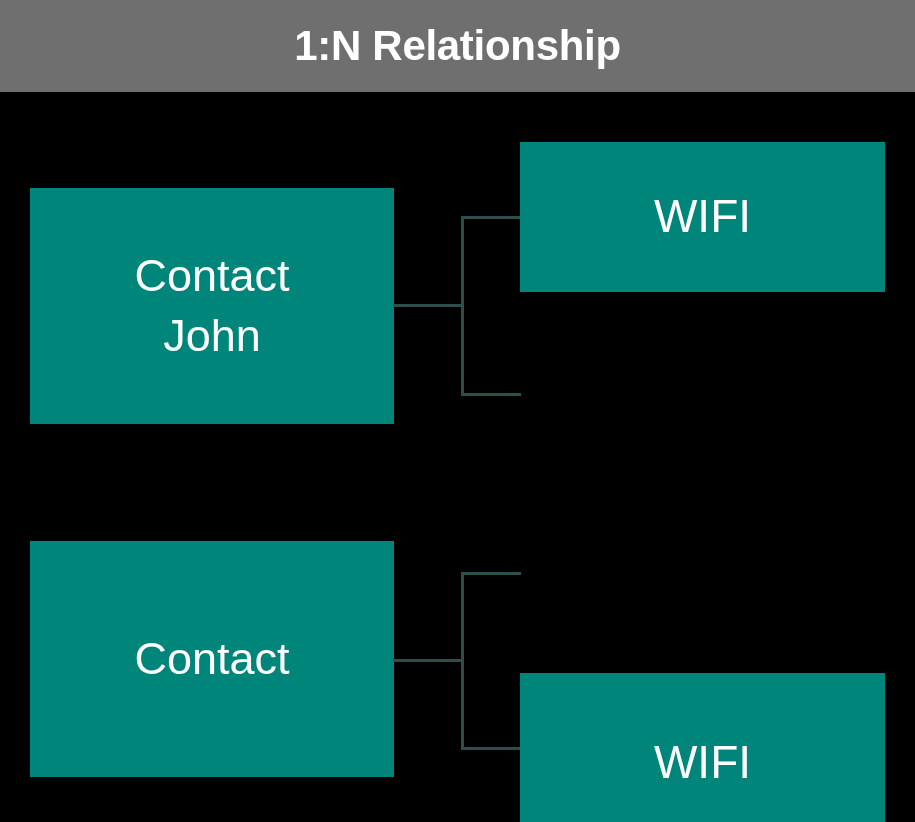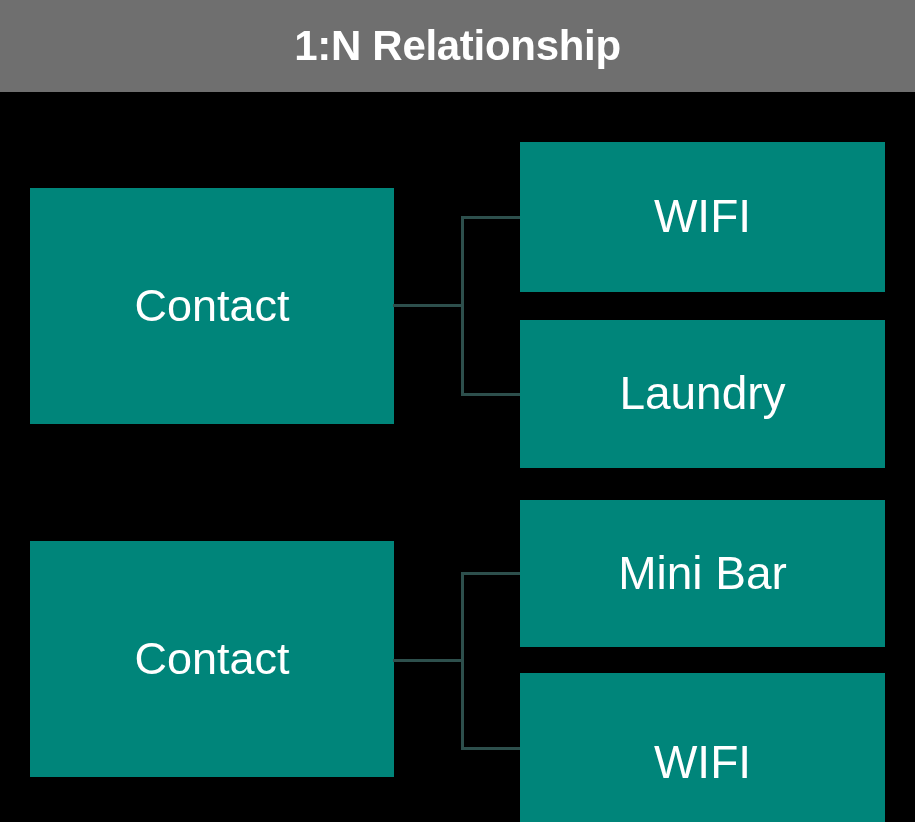--- a/index.html
+++ b/index.html
@@ -95,48 +95,43 @@
 
 <div id="stage">
 
   <div class="banner">
     <span class="banner-title">1:N Relationship</span>
   </div>
 
   <div class="node parent" id="node-contact-john">
     <div>
       <span class="label">Contact</span>
+      <span class="label">John</span>
     </div>
   </div>
 
   <div class="conn h" id="c1-stem"></div>
   <div class="conn v" id="c1-trunk"></div>
   <div class="conn h" id="c1-b1"></div>
   <div class="conn h" id="c1-b2"></div>
 
   <div class="node child" id="node-wifi-1">
     <span class="label">WIFI</span>
   </div>
 
-  <div class="node child" id="node-laundry">
-    <span class="label">Laundry</span>
-  </div>
 
   <div class="node parent" id="node-contact-mary">
     <div>
       <span class="label">Contact</span>
     </div>
   </div>
 
   <div class="conn h" id="c2-stem"></div>
   <div class="conn v" id="c2-trunk"></div>
   <div class="conn h" id="c2-b1"></div>
   <div class="conn h" id="c2-b2"></div>
 
-  <div class="node child" id="node-mini-bar">
-    <span class="label">Mini Bar</span>
-  </div>
 
   <div class="node child" id="node-wifi-2">
     <span class="label">WIFI</span>
   </div>
 
 </div>
 
 </body></html>

